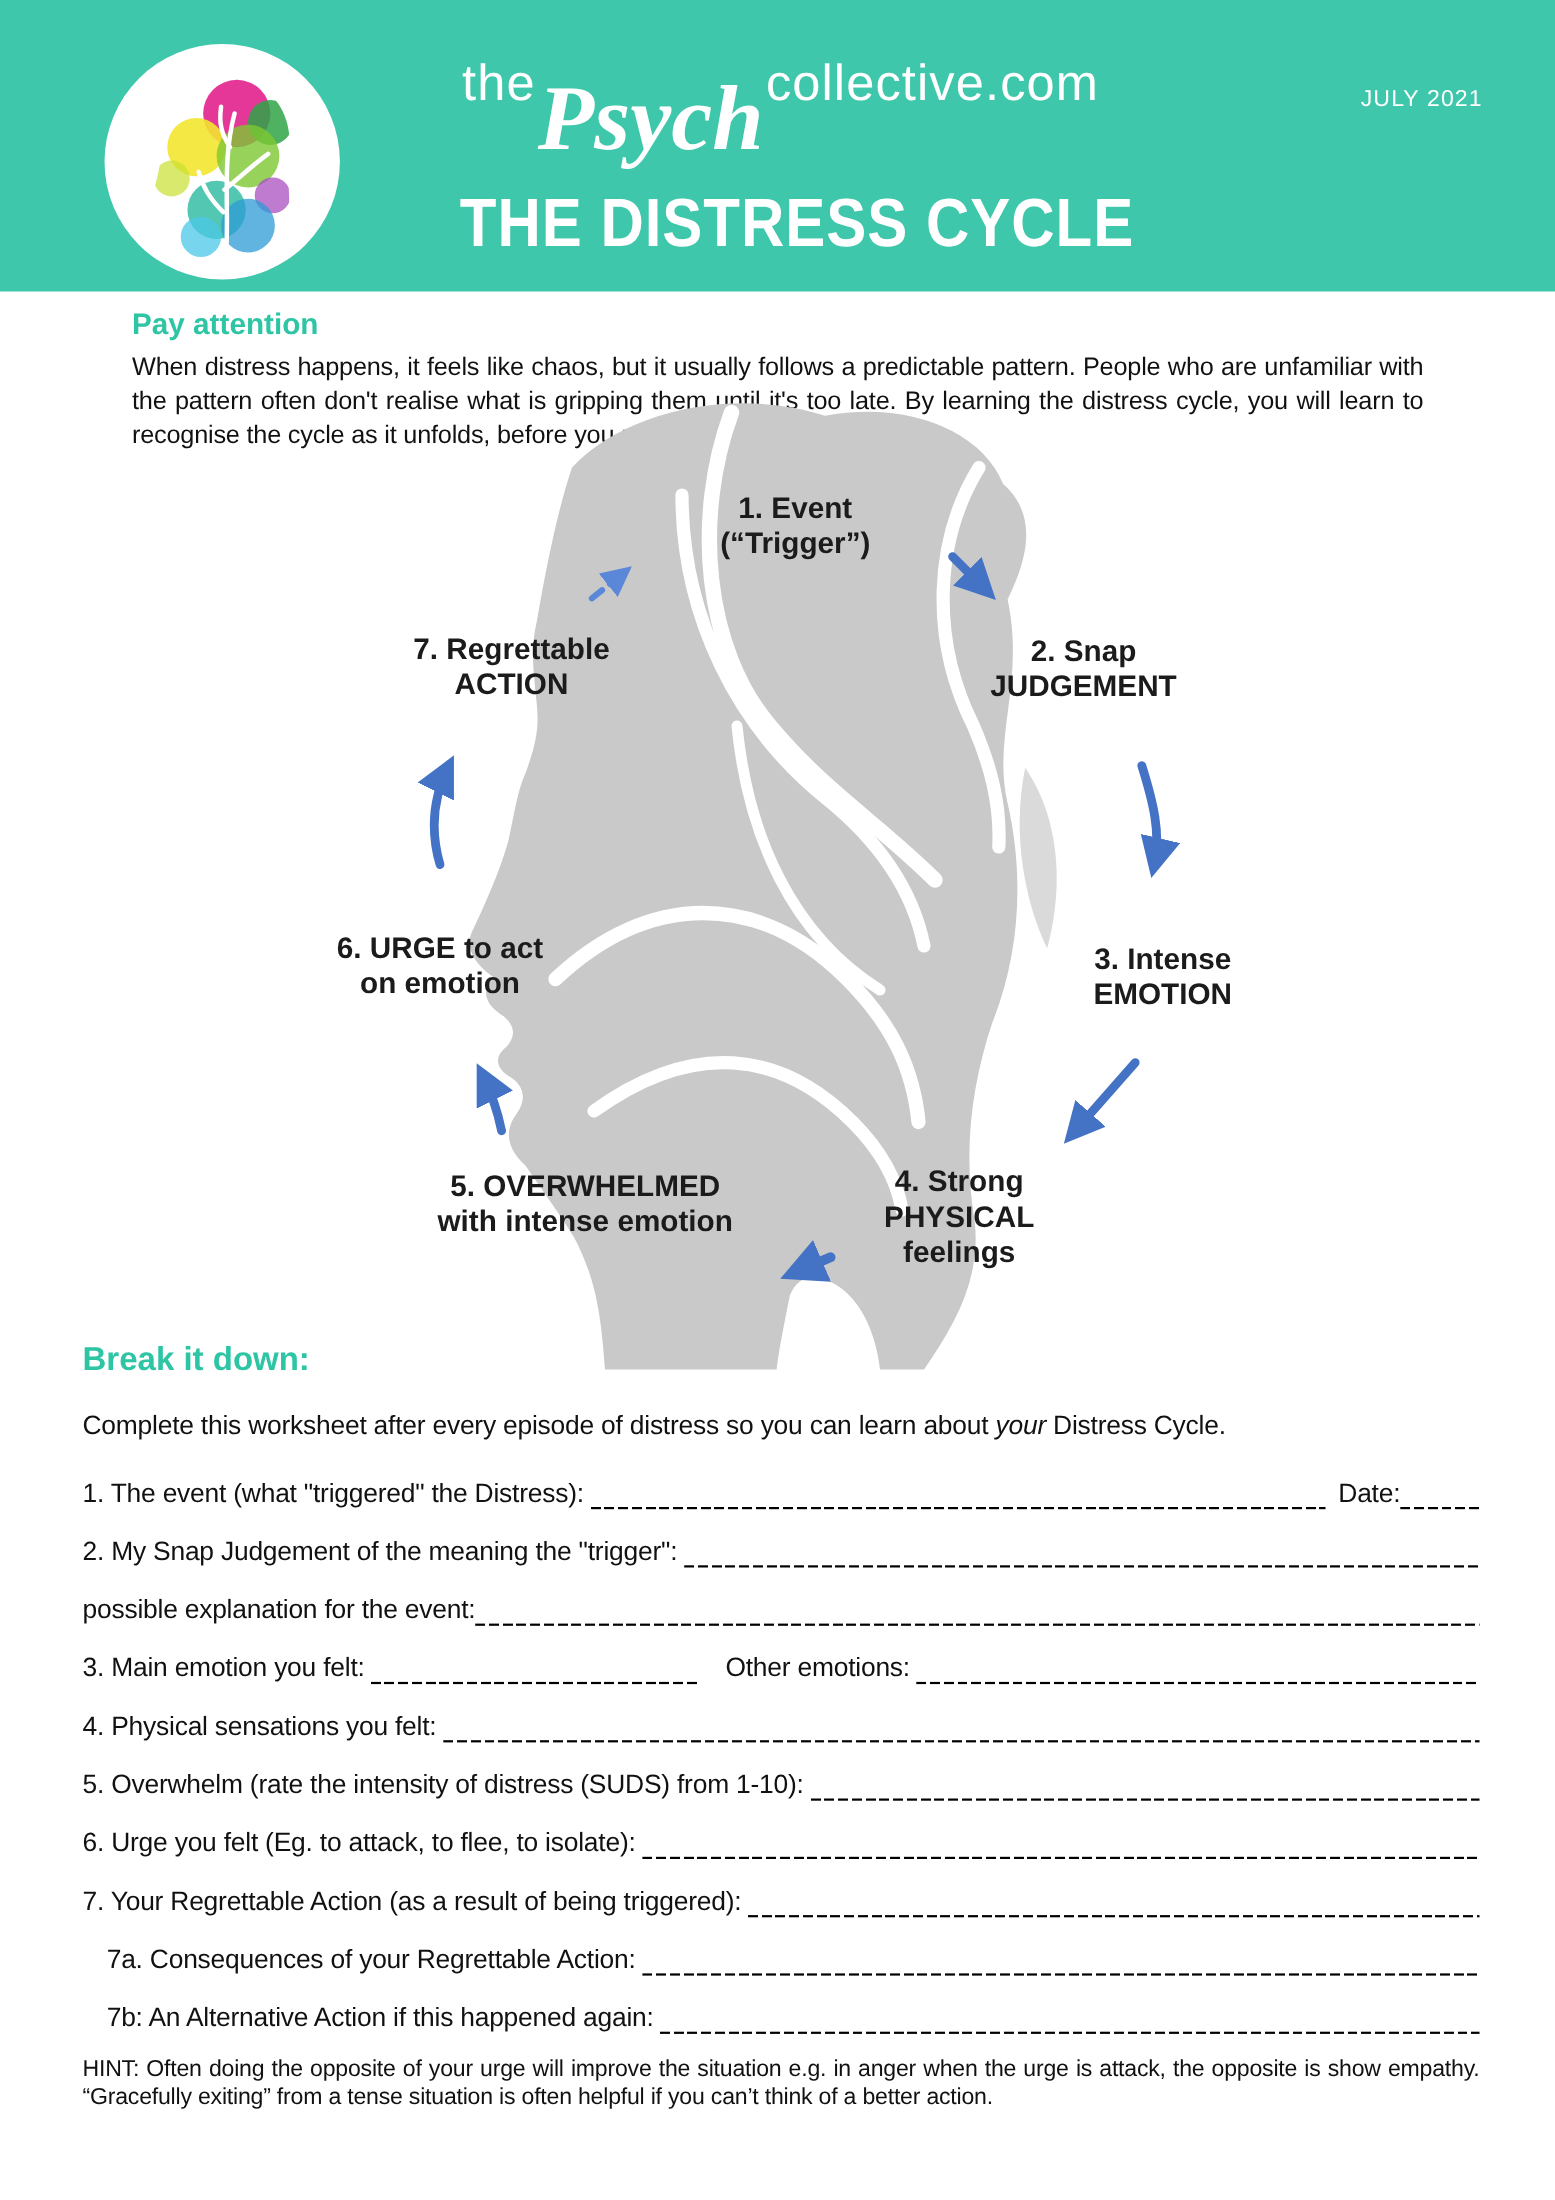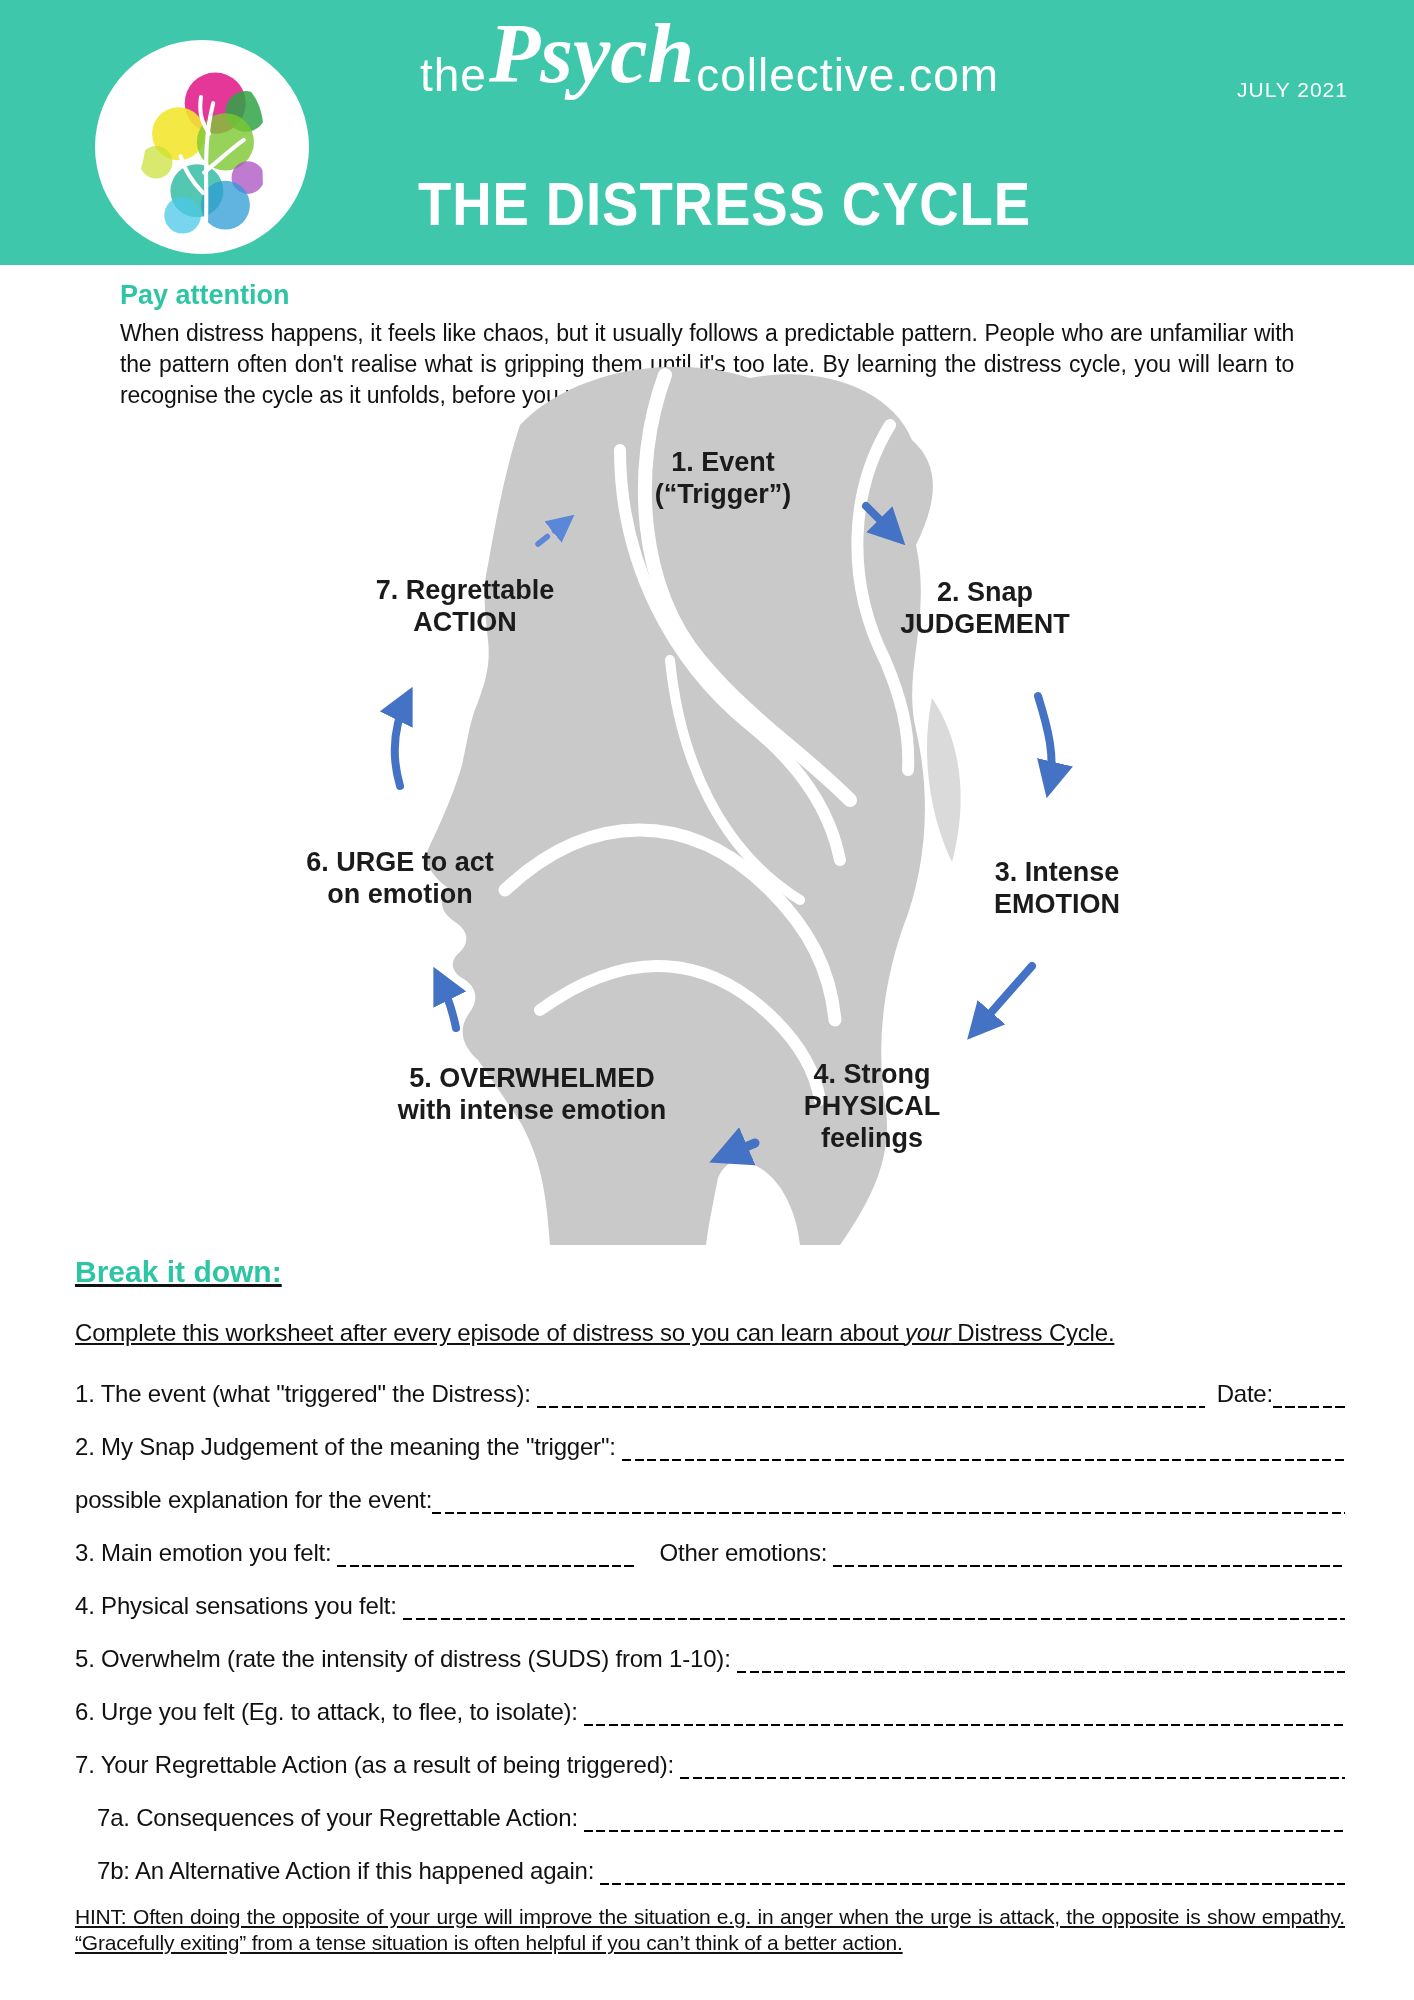--- a/index.html
+++ b/index.html
@@ -9,21 +9,21 @@
     background:#ffffff; overflow:hidden;
     font-family:"Liberation Sans", sans-serif; color:var(--text-dark,#111);
   }
 
   
   .banner { position:absolute; left:0; top:0; width:1414px; height:265px; background:var(--teal,#3ec7ab); }
   .logo-circle {
     position:absolute; left:95px; top:40px; width:214px; height:214px;
     background:#fff; border-radius:50%; display:flex; align-items:center; justify-content:center;
   }
-  .brand { position:absolute; left:420px; top:48px; display:flex; align-items:flex-start; color:#fff; white-space:nowrap; }
+  .brand { position:absolute; left:420px; top:48px; display:flex; align-items:flex-end; color:#fff; white-space:nowrap; }
   .brand-the  { font-size:46px; font-weight:400; letter-spacing:1px; }
   .brand-psych{ font-family:"Liberation Serif", serif; font-style:italic; font-weight:700; font-size:84px; line-height:0; position:relative; top:6px; margin:0 2px; }
   .brand-rest { font-size:46px; font-weight:400; letter-spacing:1px; }
   .issue-date { position:absolute; left:1237px; top:78px; color:#fff; font-size:21px; letter-spacing:1px; font-weight:400; }
   .page-title {
     position:absolute; left:418px; top:168px; color:#fff;
     font-size:62px; font-weight:800; letter-spacing:1px; white-space:nowrap;
     transform:scaleX(0.88); transform-origin:left center;
   }
 
@@ -44,21 +44,21 @@
   .arrow-dashed { stroke:var(--arrow-dashed-blue,#5b87d8); }
   .ah-fill { fill:var(--arrow-blue,#4472c4); }
   .ahd-fill { fill:var(--arrow-dashed-blue,#5b87d8); }
   .cycle-label {
     position:absolute; transform:translateX(-50%);
     font-size:27px; font-weight:700; line-height:32px; color:#1b1b1b;
     text-align:center; white-space:nowrap;
   }
 
   
-  .worksheet { position:absolute; left:75px; top:1255px; width:1270px;text-decoration:underline; }
+  .worksheet { position:absolute; left:75px; top:1219px; width:1270px; }
   .worksheet .teal-h { font-size:30px; }
   .ws-intro { margin:30px 0 0 0; font-size:24px; letter-spacing:-0.2px; }
   .ws-intro .it { font-style:italic; }
   .rows { margin-top:13px; }
   .row { position:relative; height:53px; }
   .row-inner { position:absolute; left:0; right:0; bottom:5px; display:flex; align-items:flex-end; font-size:24px; letter-spacing:-0.2px; white-space:nowrap; }
   .row-inner.indent { padding-left:22px; }
   .lbl { flex:0 0 auto; padding-right:6px; }
   .lbl2 { flex:0 0 auto; padding:0 6px 0 22px; }
   .blank {

